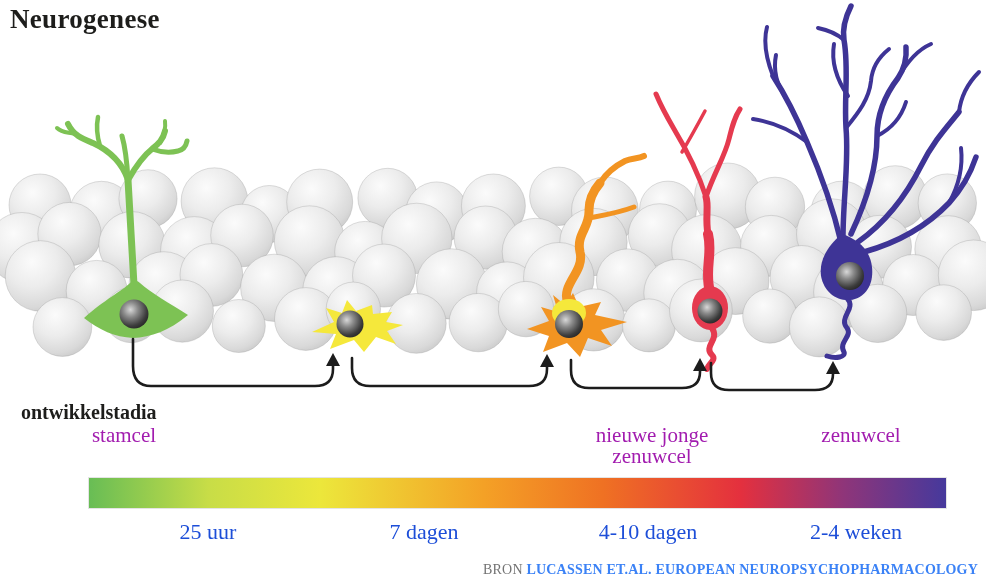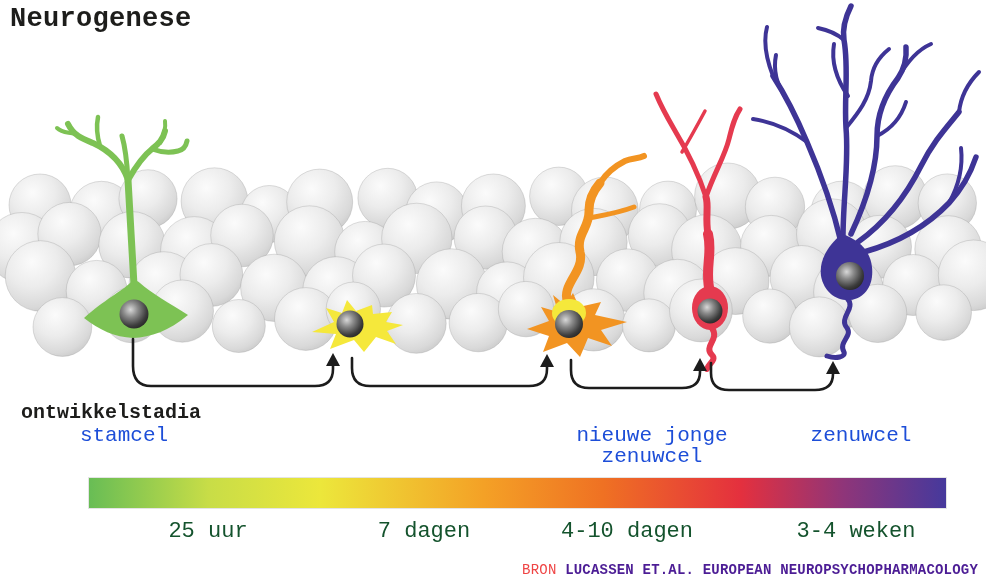--- a/index.html
+++ b/index.html
@@ -1,27 +1,27 @@
 <!DOCTYPE html>
 <html><head>
 <meta charset="utf-8">
 <style>
   html,body{margin:0;padding:0;background:#ffffff;}
   #stage{position:relative;width:986px;height:586px;background:#fff;overflow:hidden;
-         font-family:Liberation Mono, monospace;color:#1d1d1b;}
+         font-family:Liberation Serif, serif;color:#1d1d1b;}
   .abs{position:absolute;}
   #title{left:10px;top:4px;font-size:27px;font-weight:800;letter-spacing:.3px;}
   #axis-label{left:8px;top:401px;font-size:20px;font-weight:700;margin-left:13px;}
   .stage-label{top:425px;transform:translateX(-50%);text-align:center;
-               font-size:21px;line-height:21px;color:#1d4ed8;white-space:nowrap;}
-  .duration{top:519px;transform:translateX(-50%);font-size:22px;color:#14532d;white-space:nowrap;}
+               font-size:21px;line-height:21px;color:#a21caf;white-space:nowrap;}
+  .duration{top:519px;transform:translateX(-50%);font-size:22px;color:#1d4ed8;white-space:nowrap;}
   #timeline-bar{left:88px;top:477px;width:857px;height:30px;border:1px solid #e4e4e4;}
   #source-line{right:8px;top:562px;font-size:14px;letter-spacing:.2px;white-space:nowrap;}
-  #source-line .src-label{font-weight:400;color:#ef4444;}
-  #source-line .src-cite{font-weight:700;color:#4c1d95;}
+  #source-line .src-label{font-weight:400;color:#737373;}
+  #source-line .src-cite{font-weight:700;color:#3b82f6;}
   svg{display:block;}
   .fiber{fill:none;stroke:var(--c);stroke-linecap:round;stroke-linejoin:round;}
   .body{fill:var(--c);}
   .arrow{fill:none;stroke:#1c1c1c;stroke-width:2.6;stroke-linecap:round;}
   .arrowhead{fill:#1c1c1c;stroke:none;}
 </style>
 </head>
 <body>
 
 <div id="stage">
@@ -195,21 +195,21 @@
     <div>zenuwcel</div>
   </div>
   <div class="abs stage-label" style="left:861px">
     <div>zenuwcel</div>
   </div>
 
   <div id="timeline-bar" class="abs" style="background: linear-gradient(90deg, rgb(104, 189, 85) 0%, rgb(200, 221, 71) 14%, rgb(236, 231, 59) 27%, rgb(244, 161, 38) 46%, rgb(239, 113, 35) 60%, rgb(228, 48, 62) 76%, rgb(143, 53, 121) 88%, rgb(70, 57, 156) 100%);"></div>
 
   <div class="abs duration" style="left:208px">25 uur</div>
   <div class="abs duration" style="left:424px">7 dagen</div>
-  <div class="abs duration" style="left:627px">4-10 dagen</div>
-  <div class="abs duration" style="left:856px">3-4 weken</div>
+  <div class="abs duration" style="left:648px">4-10 dagen</div>
+  <div class="abs duration" style="left:856px">2-4 weken</div>
 
   <div id="source-line" class="abs">
     <span class="src-label">BRON</span>
     <span class="src-cite">LUCASSEN ET.AL. EUROPEAN NEUROPSYCHOPHARMACOLOGY</span>
   </div>
 
 </div>
 
 </body></html>

